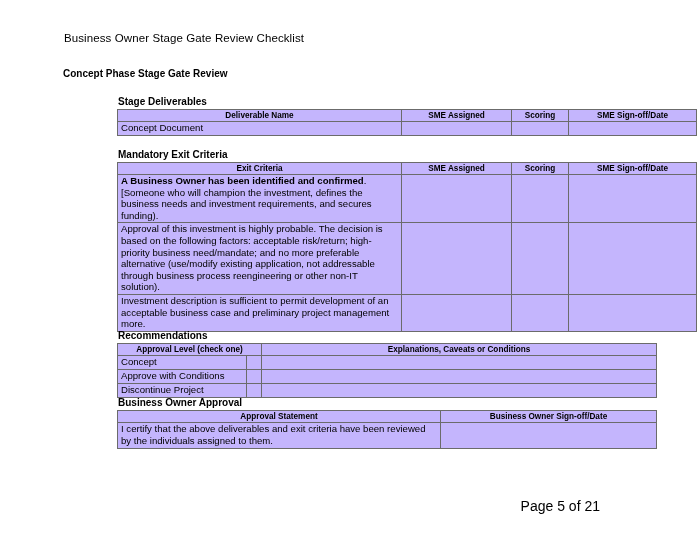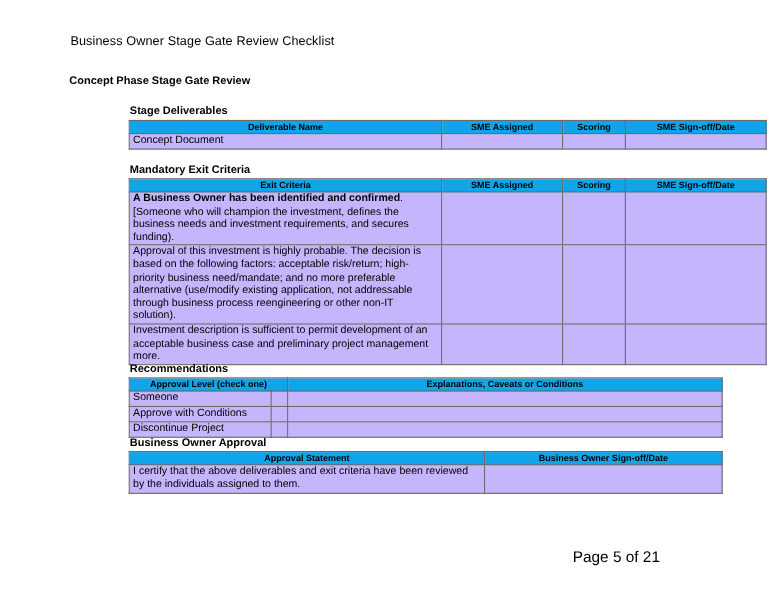--- a/index.html
+++ b/index.html
@@ -56,21 +56,21 @@
     table-layout: fixed;
     border: 1px solid #5a5a5a;
   }
   table.grid th,
   table.grid td {
     border: 1px solid #6b6b6b;
     padding: 0;
     vertical-align: top;
   }
   table.grid th {
-    background: #0ea5e9;
+    background: #c4b5fd;
     font-size: 8.2px;
     font-weight: bold;
     text-align: center;
     height: 11px;
     line-height: 11px;
     padding: 0 2px;
   }
   table.grid td {
     font-size: 9.6px;
     line-height: 11.6px;
@@ -198,21 +198,21 @@
           <col style="width:395px">
       </colgroup>
       <thead>
         <tr>
           <th colspan="2">Approval Level (check one)</th>
           <th>Explanations, Caveats or Conditions</th>
         </tr>
       </thead>
       <tbody>
         <tr>
-          <td>Someone</td>
+          <td>Concept</td>
           <td class="check"></td>
           <td class="empty"></td>
         </tr>
         <tr>
           <td>Approve with Conditions</td>
           <td class="check"></td>
           <td class="empty"></td>
         </tr>
         <tr>
           <td>Discontinue Project</td>

